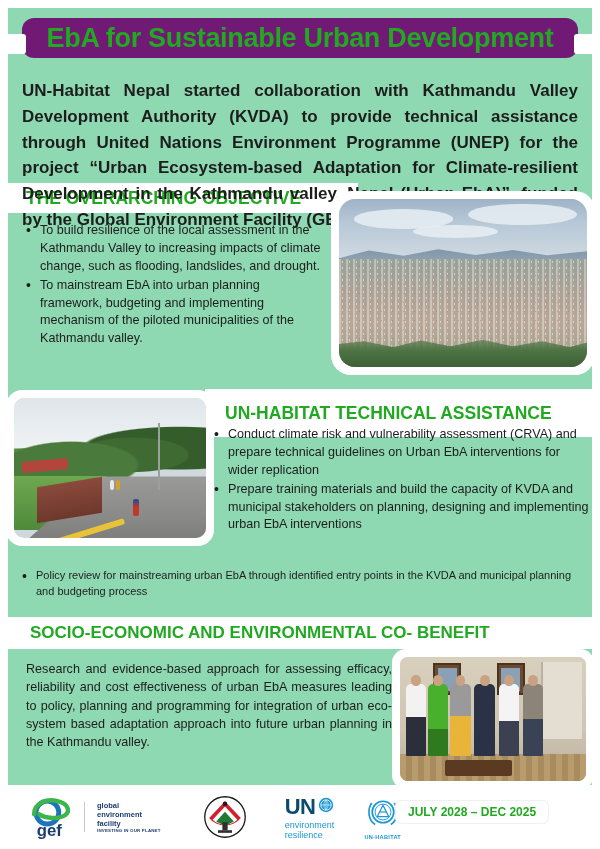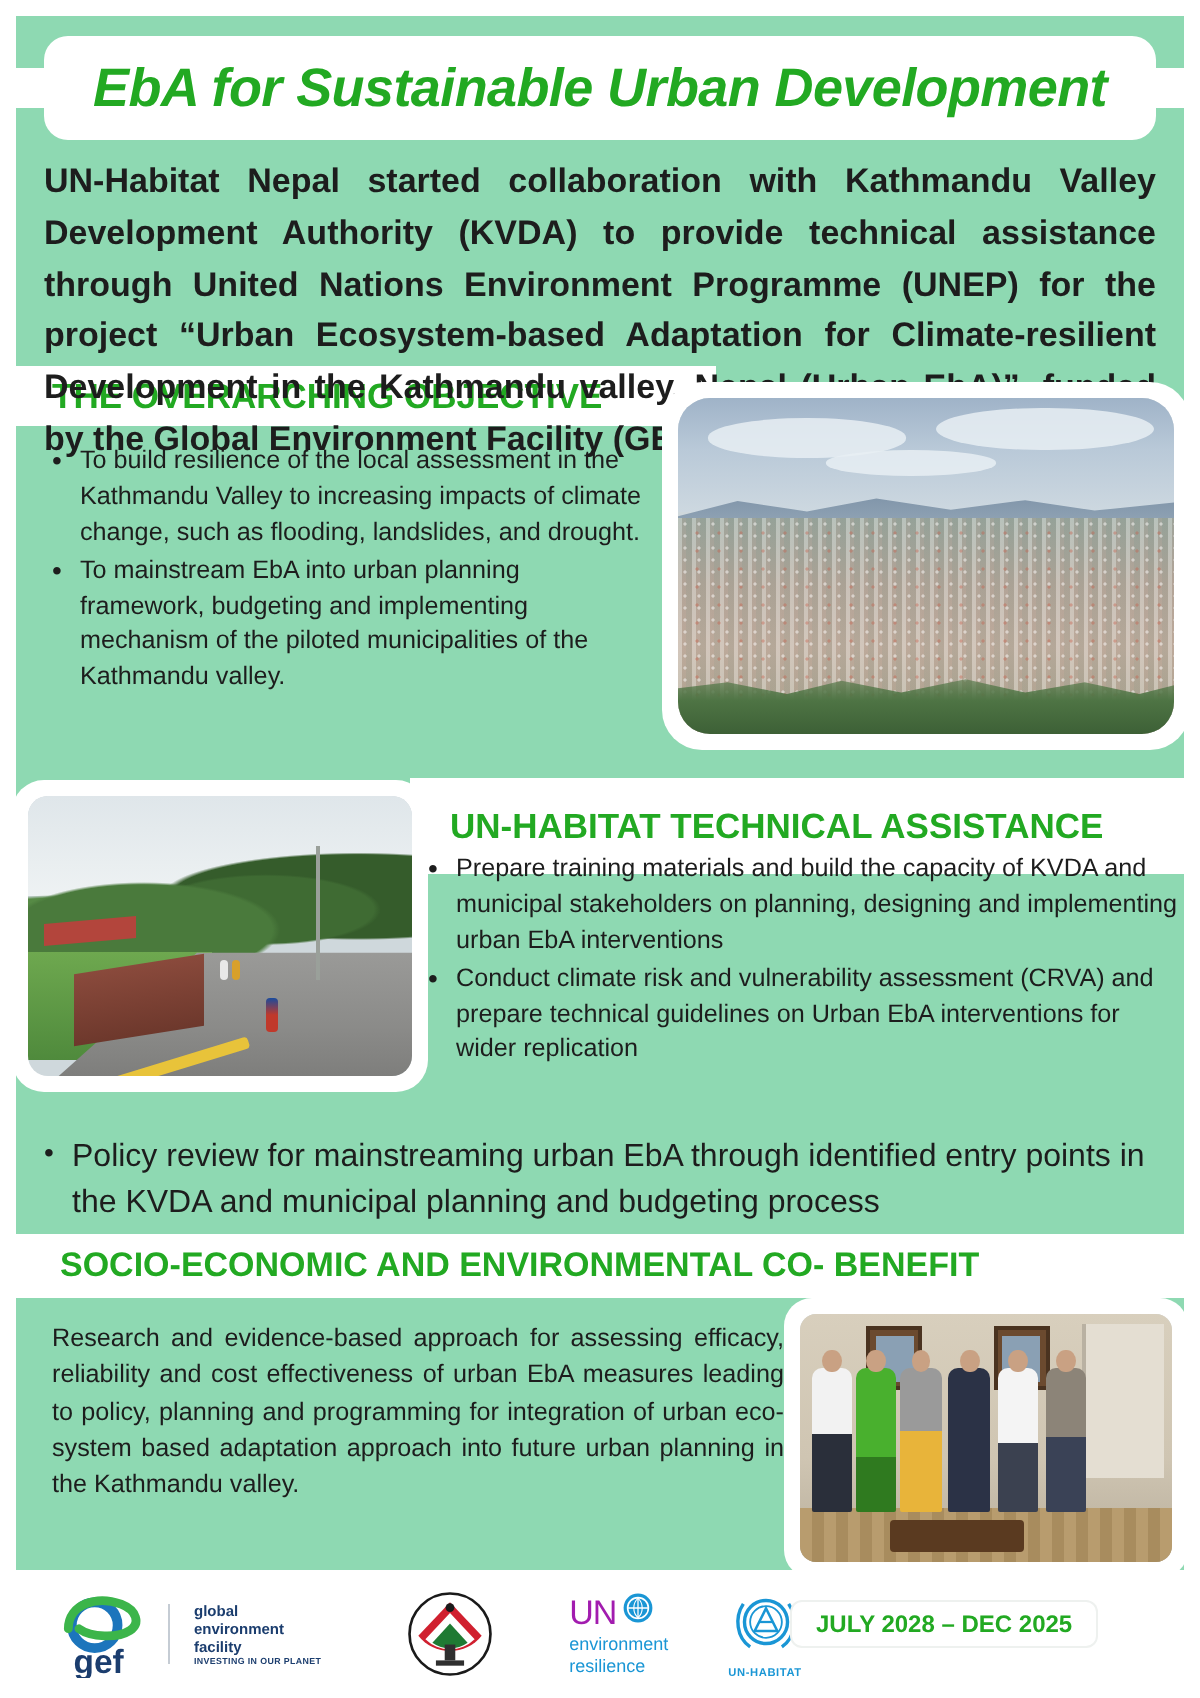--- a/index.html
+++ b/index.html
@@ -18,23 +18,23 @@
   
   .rail-left  { position:absolute; left:0; top:0; width:8px; height:849px; background:#fff; z-index:1; }
   .rail-right { position:absolute; right:0; top:0; width:8px; height:849px; background:#fff; z-index:1; }
   .rail-top   { position:absolute; left:0; top:0; width:600px; height:8px; background:#fff; z-index:1; }
 
   
   .title-wrap {
     position:absolute; left:22px; top:18px; width:556px; height:52px; z-index:4;
   }
   .title-box {
-    position:absolute; left:0; top:0; width:556px; height:52px;
-    background:#ffffff; border-radius:12px;
-    display:flex; align-items:center; justify-content:center;font-style:italic;
+    position:absolute; left:0; top:0; width:556px; height:40px;
+    background:#701a75; border-radius:12px;
+    display:flex; align-items:center; justify-content:center;
   }
   .title-box h1 {
     font-size:27px; font-weight:bold; color:#22a922;
     letter-spacing:-0.3px; white-space:nowrap;
   }
   .notch { position:absolute; top:16px; width:26px; height:20px; background:#fff; z-index:3; }
   .notch.l { left:-22px; border-radius:0 3px 3px 0; }
   .notch.r { right:-22px; border-radius:3px 0 0 3px; }
 
   
@@ -71,21 +71,21 @@
   .obj-text {
     position:absolute; left:24px; top:222px; width:300px; z-index:4;
     font-size:12.6px; color:#1d1d1d; line-height:1.42;
   }
   .unh-text {
     position:absolute; left:212px; top:426px; width:378px; z-index:4;
     font-size:12.6px; color:#1d1d1d; line-height:1.42;
   }
   .unh-text2 {
     position:absolute; left:20px; top:568px; width:566px; z-index:4;
-    font-size:16px; color:#1d1d1d; line-height:1.42;
+    font-size:11px; color:#1d1d1d; line-height:1.42;
   }
   .socio-text {
     position:absolute; left:26px; top:660px; width:366px; z-index:4;
     font-size:12.6px; color:#1d1d1d; line-height:1.45; text-align:justify;
   }
 
   
   .photo {
     position:absolute; z-index:5; overflow:hidden;
     background:#cfd8dc;
@@ -192,21 +192,21 @@
   .gef-txt { font-size:7.5px; line-height:1.22; color:#1b3d6e; font-weight:bold; }
   .gef-txt .tag { font-size:4.4px; color:#1b3d6e; letter-spacing:.2px; }
   .gef-div { width:1px; height:30px; background:#c5ccd4; margin:0 5px; }
 
   
   .kvda { margin-left:42px; width:44px; height:44px; }
 
   
   .unep { margin-left:38px; display:flex; flex-direction:column; }
   .unep-top { display:flex; align-items:center; gap:3px; }
-  .unep-un { font-size:17px; font-weight:normal; color:#a21caf; letter-spacing:-0.5px; }
+  .unep-un { font-size:22px; font-weight:bold; color:#0c4a6e; letter-spacing:-0.5px; }
   .unep-sub { font-size:9px; color:#1a96d5; line-height:1.14; }
 
   
   .unh { margin-left:30px; display:flex; flex-direction:column; align-items:center; }
   .unh-lab { font-size:5.6px; font-weight:bold; color:#1a96d5; letter-spacing:.3px; margin-top:1px; }
 
   
   .date-badge {
     position:absolute; left:396px; top:16px;
     background:#fff; border-radius:5px;
@@ -273,22 +273,22 @@
     <div class="road-person rp2"></div>
     <div class="road-person rp3"></div>
   </div>
 
   <div class="band band-unh">
     <h2>UN-HABITAT TECHNICAL ASSISTANCE</h2>
   </div>
 
   <div class="unh-text">
     <ul class="bullets">
+      <li>Conduct climate risk and vulnerability assessment (CRVA) and prepare technical guidelines on Urban EbA interventions for wider replication</li>
       <li>Prepare training materials and build the capacity of KVDA and municipal stakeholders on planning, designing and implementing urban EbA interventions</li>
-      <li>Conduct climate risk and vulnerability assessment (CRVA) and prepare technical guidelines on Urban EbA interventions for wider replication</li>
     </ul>
   </div>
 
   <div class="unh-text2">
     <ul class="bullets">
       <li>Policy review for mainstreaming urban EbA through identified entry points in the KVDA and municipal planning and budgeting process</li>
     </ul>
   </div>
 
   <div class="band band-socio">

